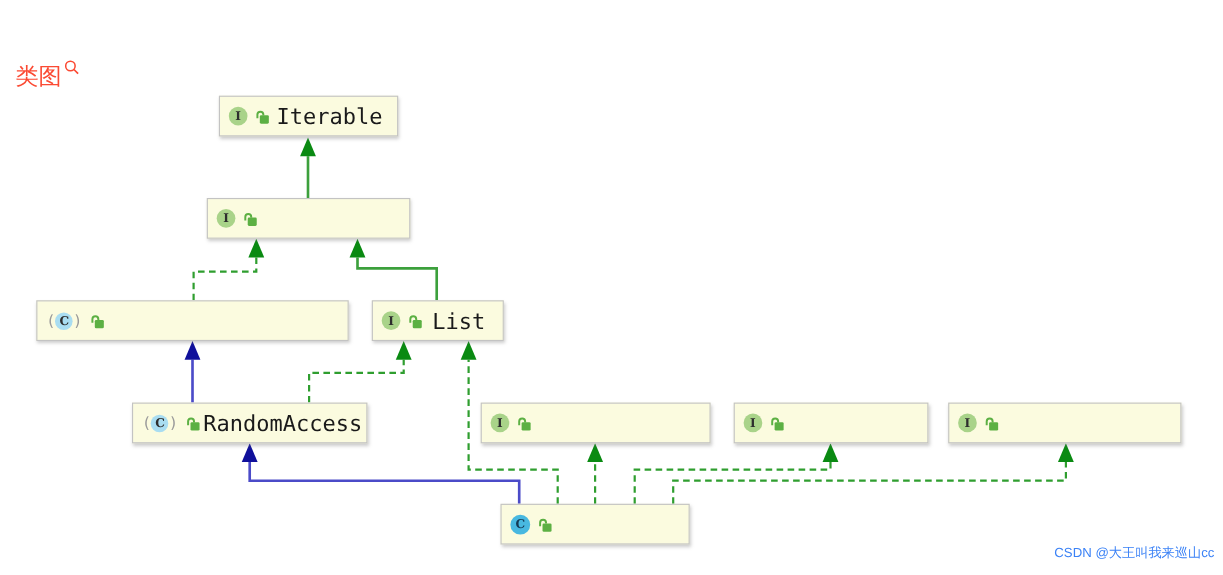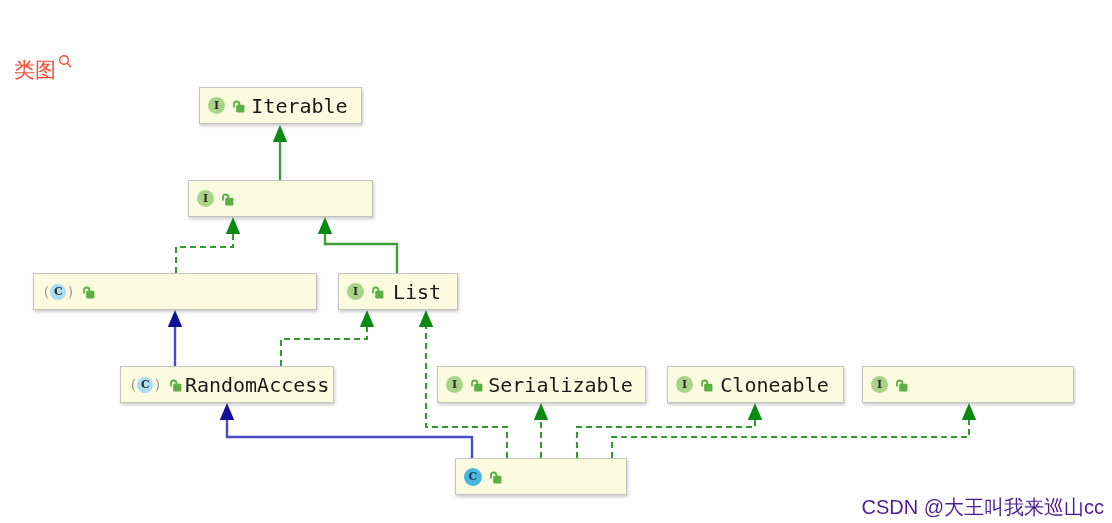--- a/index.html
+++ b/index.html
@@ -6,21 +6,21 @@
   body{
     width:1112px;height:523px;position:relative;background:#ffffff;
     font-family:"Liberation Sans","DejaVu Sans",sans-serif;overflow:hidden;
   }
   
   .title-row{position:absolute;left:14px;top:10px;display:flex;align-items:flex-start;gap:2px;margin-top:48px;}
   .title-text{color:#fb4a33;font-size:21px;line-height:24px;}
   .title-zoom{margin-top:-4px;}
   
   .watermark{
-    position:absolute;right:8px;top:494px;color:#4c1d95;font-size:20px;
+    position:absolute;right:8px;top:494px;color:#3b82f6;font-size:12px;
     text-shadow:1px 1px 1px rgba(255,255,255,.8);
   }
   
   svg.edges{position:absolute;left:0;top:0;pointer-events:none;}
   .edge-line-solid-green{stroke:#3ca03c;stroke-width:2.4;fill:none;}
   .edge-line-dashed-green{stroke:#2f9e2f;stroke-width:2;fill:none;stroke-dasharray:6 4;}
   .edge-line-solid-blue{stroke:#4b4bc8;stroke-width:2.4;fill:none;}
   .arrow-green{fill:#0a8a12;}
   .arrow-blue{fill:#10109b;}
   
@@ -174,34 +174,32 @@
 <div class="node" style="left:437px;top:366px;width:209px;">
   <span class="icons">
     <span class="circle iface">
         <span>I</span>
       </span>
     <svg class="lock" width="16" height="16" viewBox="0 0 16 16">
       <path d="M4,9.5 V6.2 a2.7,2.7 0 0 1 5.4,0 V7" fill="none" stroke="#5cb043" stroke-width="1.8"></path>
       <rect x="6.2" y="6.8" width="8.2" height="7.6" rx="1.2" fill="#5cb043"></rect>
     </svg>
   </span>
-  <span class="label">Serializable</span>
 </div>
 
 <div class="node" style="left:667px;top:366px;width:177px;">
   <span class="icons">
     <span class="circle iface">
         <span>I</span>
       </span>
     <svg class="lock" width="16" height="16" viewBox="0 0 16 16">
       <path d="M4,9.5 V6.2 a2.7,2.7 0 0 1 5.4,0 V7" fill="none" stroke="#5cb043" stroke-width="1.8"></path>
       <rect x="6.2" y="6.8" width="8.2" height="7.6" rx="1.2" fill="#5cb043"></rect>
     </svg>
   </span>
-  <span class="label">Cloneable</span>
 </div>
 
 <div class="node" style="left:862px;top:366px;width:212px;">
   <span class="icons">
     <span class="circle iface">
         <span>I</span>
       </span>
     <svg class="lock" width="16" height="16" viewBox="0 0 16 16">
       <path d="M4,9.5 V6.2 a2.7,2.7 0 0 1 5.4,0 V7" fill="none" stroke="#5cb043" stroke-width="1.8"></path>
       <rect x="6.2" y="6.8" width="8.2" height="7.6" rx="1.2" fill="#5cb043"></rect>

